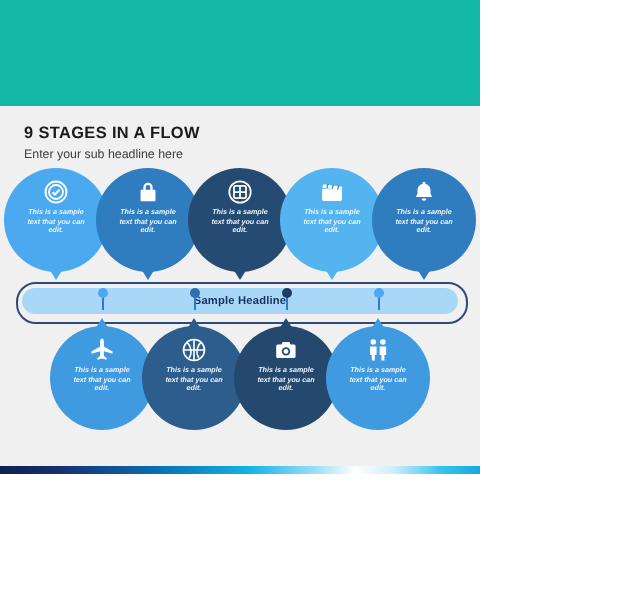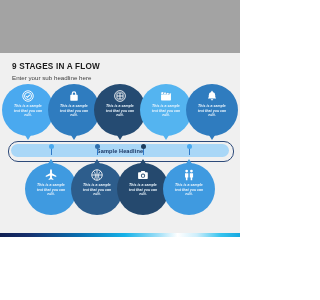--- a/index.html
+++ b/index.html
@@ -1,20 +1,20 @@
 <!DOCTYPE html>
 <html><head>
 <meta charset="utf-8">
 <style>
   html,body{margin:0;padding:0;}
   body{
     width:240px;height:300px;background:#ffffff;
     font-family:"Liberation Sans",sans-serif;overflow:hidden;
   }
-  #slide{position:relative;width:240px;height:220px;background:#a3a3a3;}
+  #slide{position:relative;width:240px;height:220px;background:#14b8a6;}
 
   
   .canvas{
     position:absolute;left:0;top:53px;width:240px;height:180px;
     background:#f0f0f0;
   }
   
   .accent-bar{
     position:absolute;left:0;top:233px;width:240px;height:4px;
     background:linear-gradient(90deg,#101f52 0%,#16306e 12%,#0a6fb0 33%,#16b2e8 52%,#9fdff7 66%,#ffffff 74%,#cdeefb 82%,#35c3ee 92%,#16a8e0 100%);

